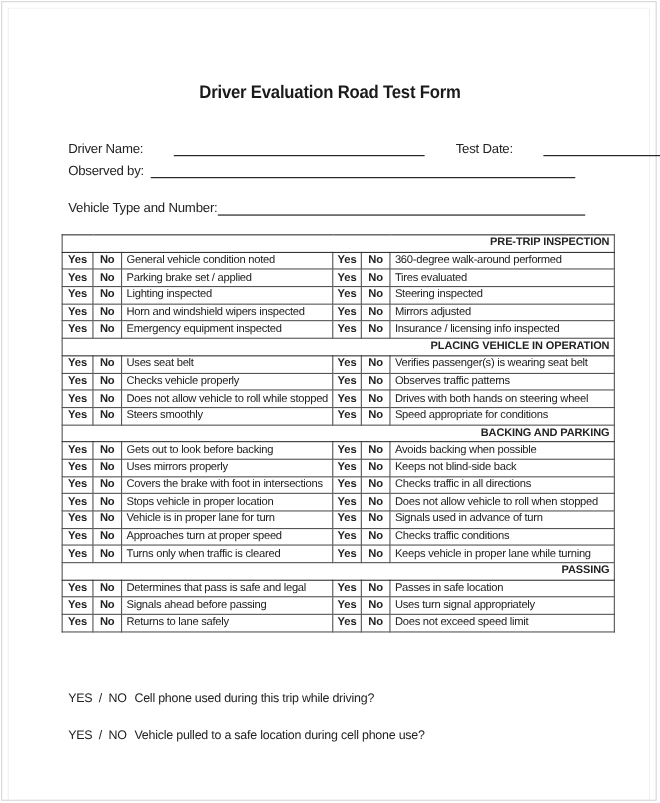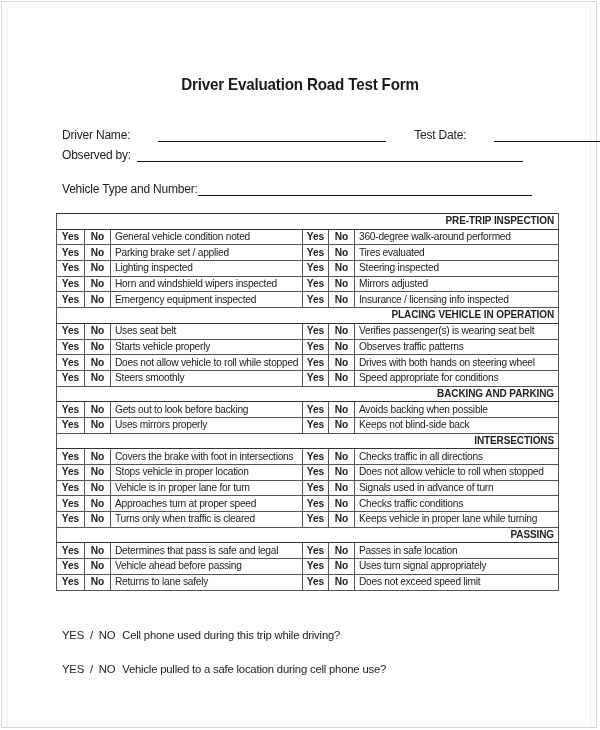--- a/index.html
+++ b/index.html
@@ -111,21 +111,21 @@
         <td class="yn">Yes</td>
         <td class="yn">No</td>
         <td>Uses seat belt</td>
         <td class="yn">Yes</td>
         <td class="yn">No</td>
         <td>Verifies passenger(s) is wearing seat belt</td>
       </tr>
       <tr>
         <td class="yn">Yes</td>
         <td class="yn">No</td>
-        <td>Starts vehicle properly</td>
+        <td>Checks vehicle properly</td>
         <td class="yn">Yes</td>
         <td class="yn">No</td>
         <td>Observes traffic patterns</td>
       </tr>
       <tr>
         <td class="yn">Yes</td>
         <td class="yn">No</td>
         <td>Does not allow vehicle to roll while stopped</td>
         <td class="yn">Yes</td>
         <td class="yn">No</td>
@@ -151,23 +151,20 @@
         <td>Avoids backing when possible</td>
       </tr>
       <tr>
         <td class="yn">Yes</td>
         <td class="yn">No</td>
         <td>Uses mirrors properly</td>
         <td class="yn">Yes</td>
         <td class="yn">No</td>
         <td>Keeps not blind-side back</td>
       </tr>
-      <tr class="rowsec">
-        <td colspan="6" class="sec">INTERSECTIONS</td>
-      </tr>
       <tr>
         <td class="yn">Yes</td>
         <td class="yn">No</td>
         <td>Covers the brake with foot in intersections</td>
         <td class="yn">Yes</td>
         <td class="yn">No</td>
         <td>Checks traffic in all directions</td>
       </tr>
       <tr>
         <td class="yn">Yes</td>
@@ -208,21 +205,21 @@
         <td class="yn">Yes</td>
         <td class="yn">No</td>
         <td>Determines that pass is safe and legal</td>
         <td class="yn">Yes</td>
         <td class="yn">No</td>
         <td>Passes in safe location</td>
       </tr>
       <tr>
         <td class="yn">Yes</td>
         <td class="yn">No</td>
-        <td>Vehicle ahead before passing</td>
+        <td>Signals ahead before passing</td>
         <td class="yn">Yes</td>
         <td class="yn">No</td>
         <td>Uses turn signal appropriately</td>
       </tr>
       <tr>
         <td class="yn">Yes</td>
         <td class="yn">No</td>
         <td>Returns to lane safely</td>
         <td class="yn">Yes</td>
         <td class="yn">No</td>

